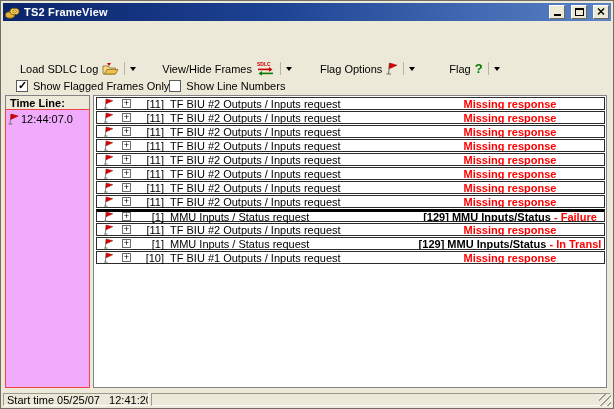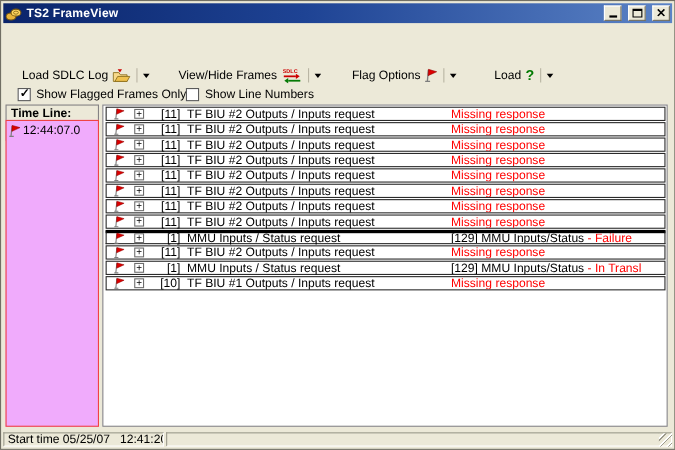--- a/index.html
+++ b/index.html
@@ -91,22 +91,22 @@
   .frame-row.sep { border-top: 3px solid #000; }
   .row-flag { flex: 0 0 auto; margin-right: 8px; }
   .plus-box {
     flex: 0 0 auto; width: 9px; height: 9px; background: #fff;
     border: 1px solid #6e6e6e; margin-right: 7px;
     font-size: 9px; line-height: 6px; text-align: center; color: #000;
   }
   .row-type { width: 26px; text-align: right; margin-right: 6px; white-space: pre; }
   .row-resp {
     position: absolute; left: 313px; width: 200px; top: 0; bottom: 0;
-    display: flex; align-items: center; justify-content: flex-start;
-    overflow: hidden; white-space: pre;
+    display: flex; align-items: center; justify-content: center;
+    overflow: hidden; white-space: pre; font-weight: bold;
   }
   .resp-red { color: #ff0000; }
   
   .statusbar { flex: 0 0 14px; height: 14px; margin-top: 1px; display: flex; gap: 2px; position: relative; padding-top: 1px; }
   .status-cell {
     border: 1px solid; border-color: #9c9a8c #ffffff #ffffff #9c9a8c;
     padding: 0 3px; white-space: pre; overflow: hidden; line-height: 13px;
   }
   .status-cell.c1 { width: 146px; }
   .status-cell.c2 { flex: 1; }
@@ -167,21 +167,21 @@
       <span>Flag Options</span>
       <svg width="12" height="13" viewBox="0 0 12 13">
         <path d="M2.5 12 L3.5 1.5" stroke="#7d7d7d" stroke-width="1.2" fill="none"></path>
         <path d="M0.5 12 L5 12" stroke="#7d7d7d" stroke-width="1.2"></path>
         <path d="M3.5 1 L11 3.2 L3.2 6.8 Z" fill="#dd0000" stroke="#8d0000" stroke-width="0.5"></path>
       </svg>
       <span class="tool-sep"></span>
       <span class="arrow-down"></span>
     </div>
     <div class="tool-group tg-help">
-      <span>Load</span>
+      <span>Flag</span>
       <span class="help-q">?</span>
       <span class="tool-sep"></span>
       <span class="arrow-down"></span>
     </div>
   </div>
 
   <div class="options">
     <div class="opt-group">
       <span class="checkbox">
           <span class="check">✓</span>

